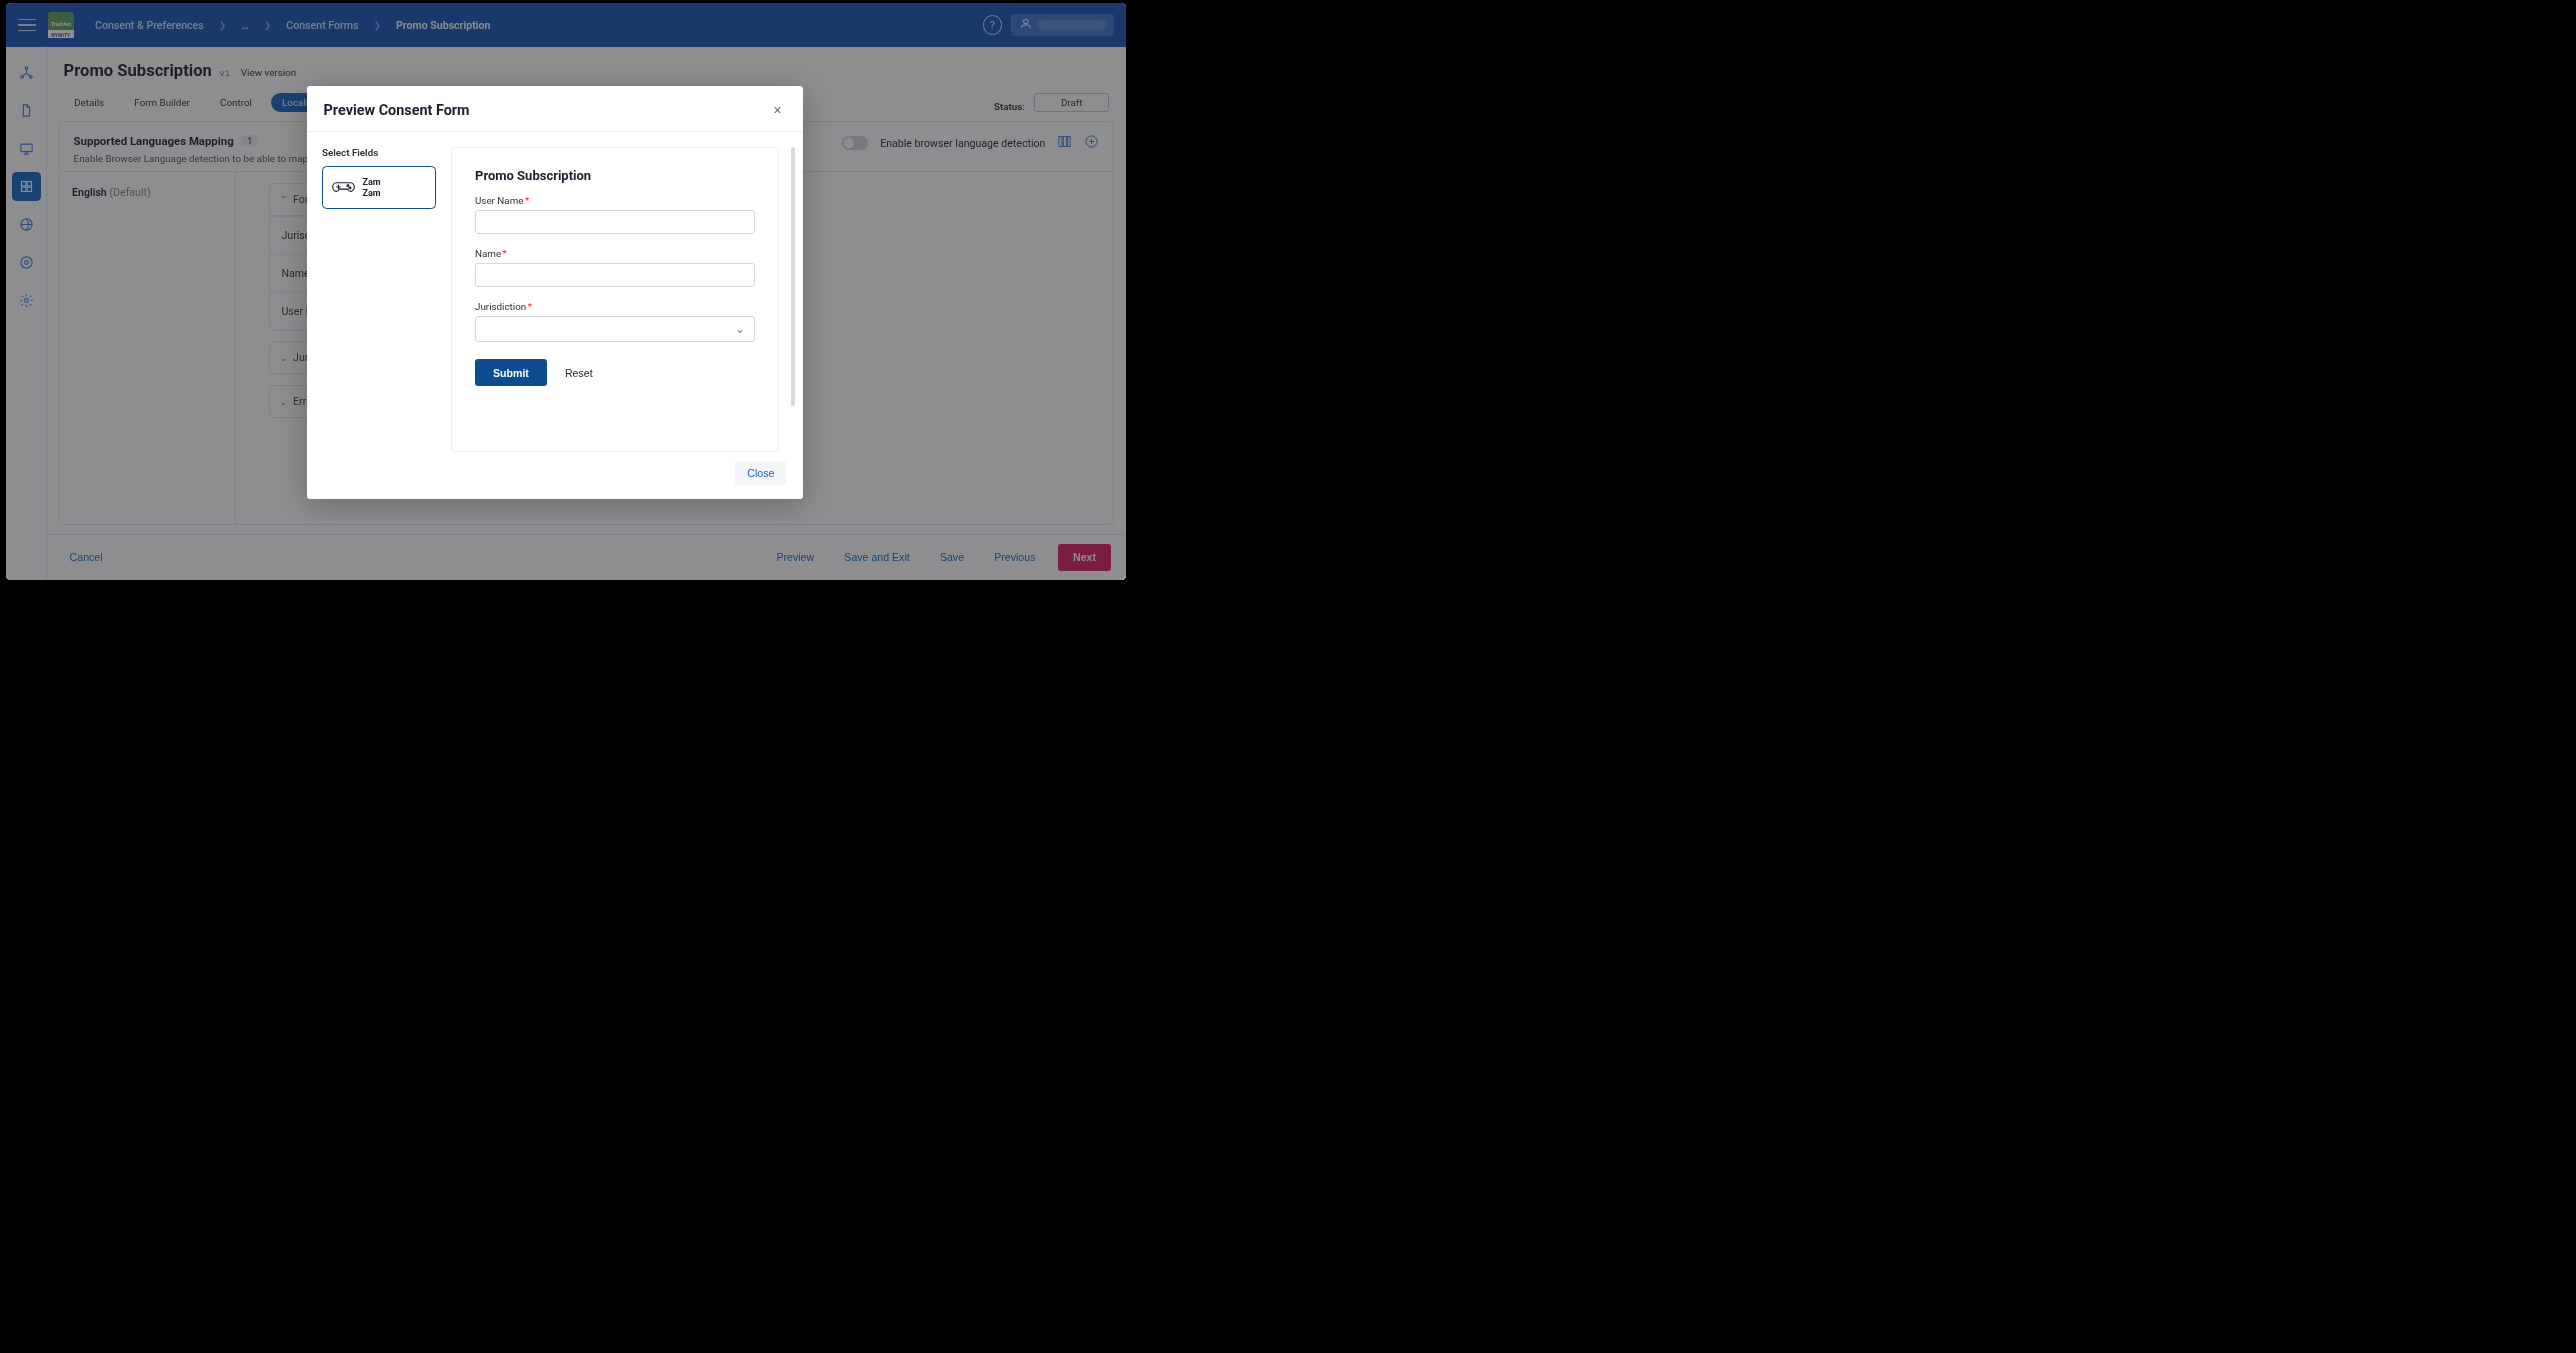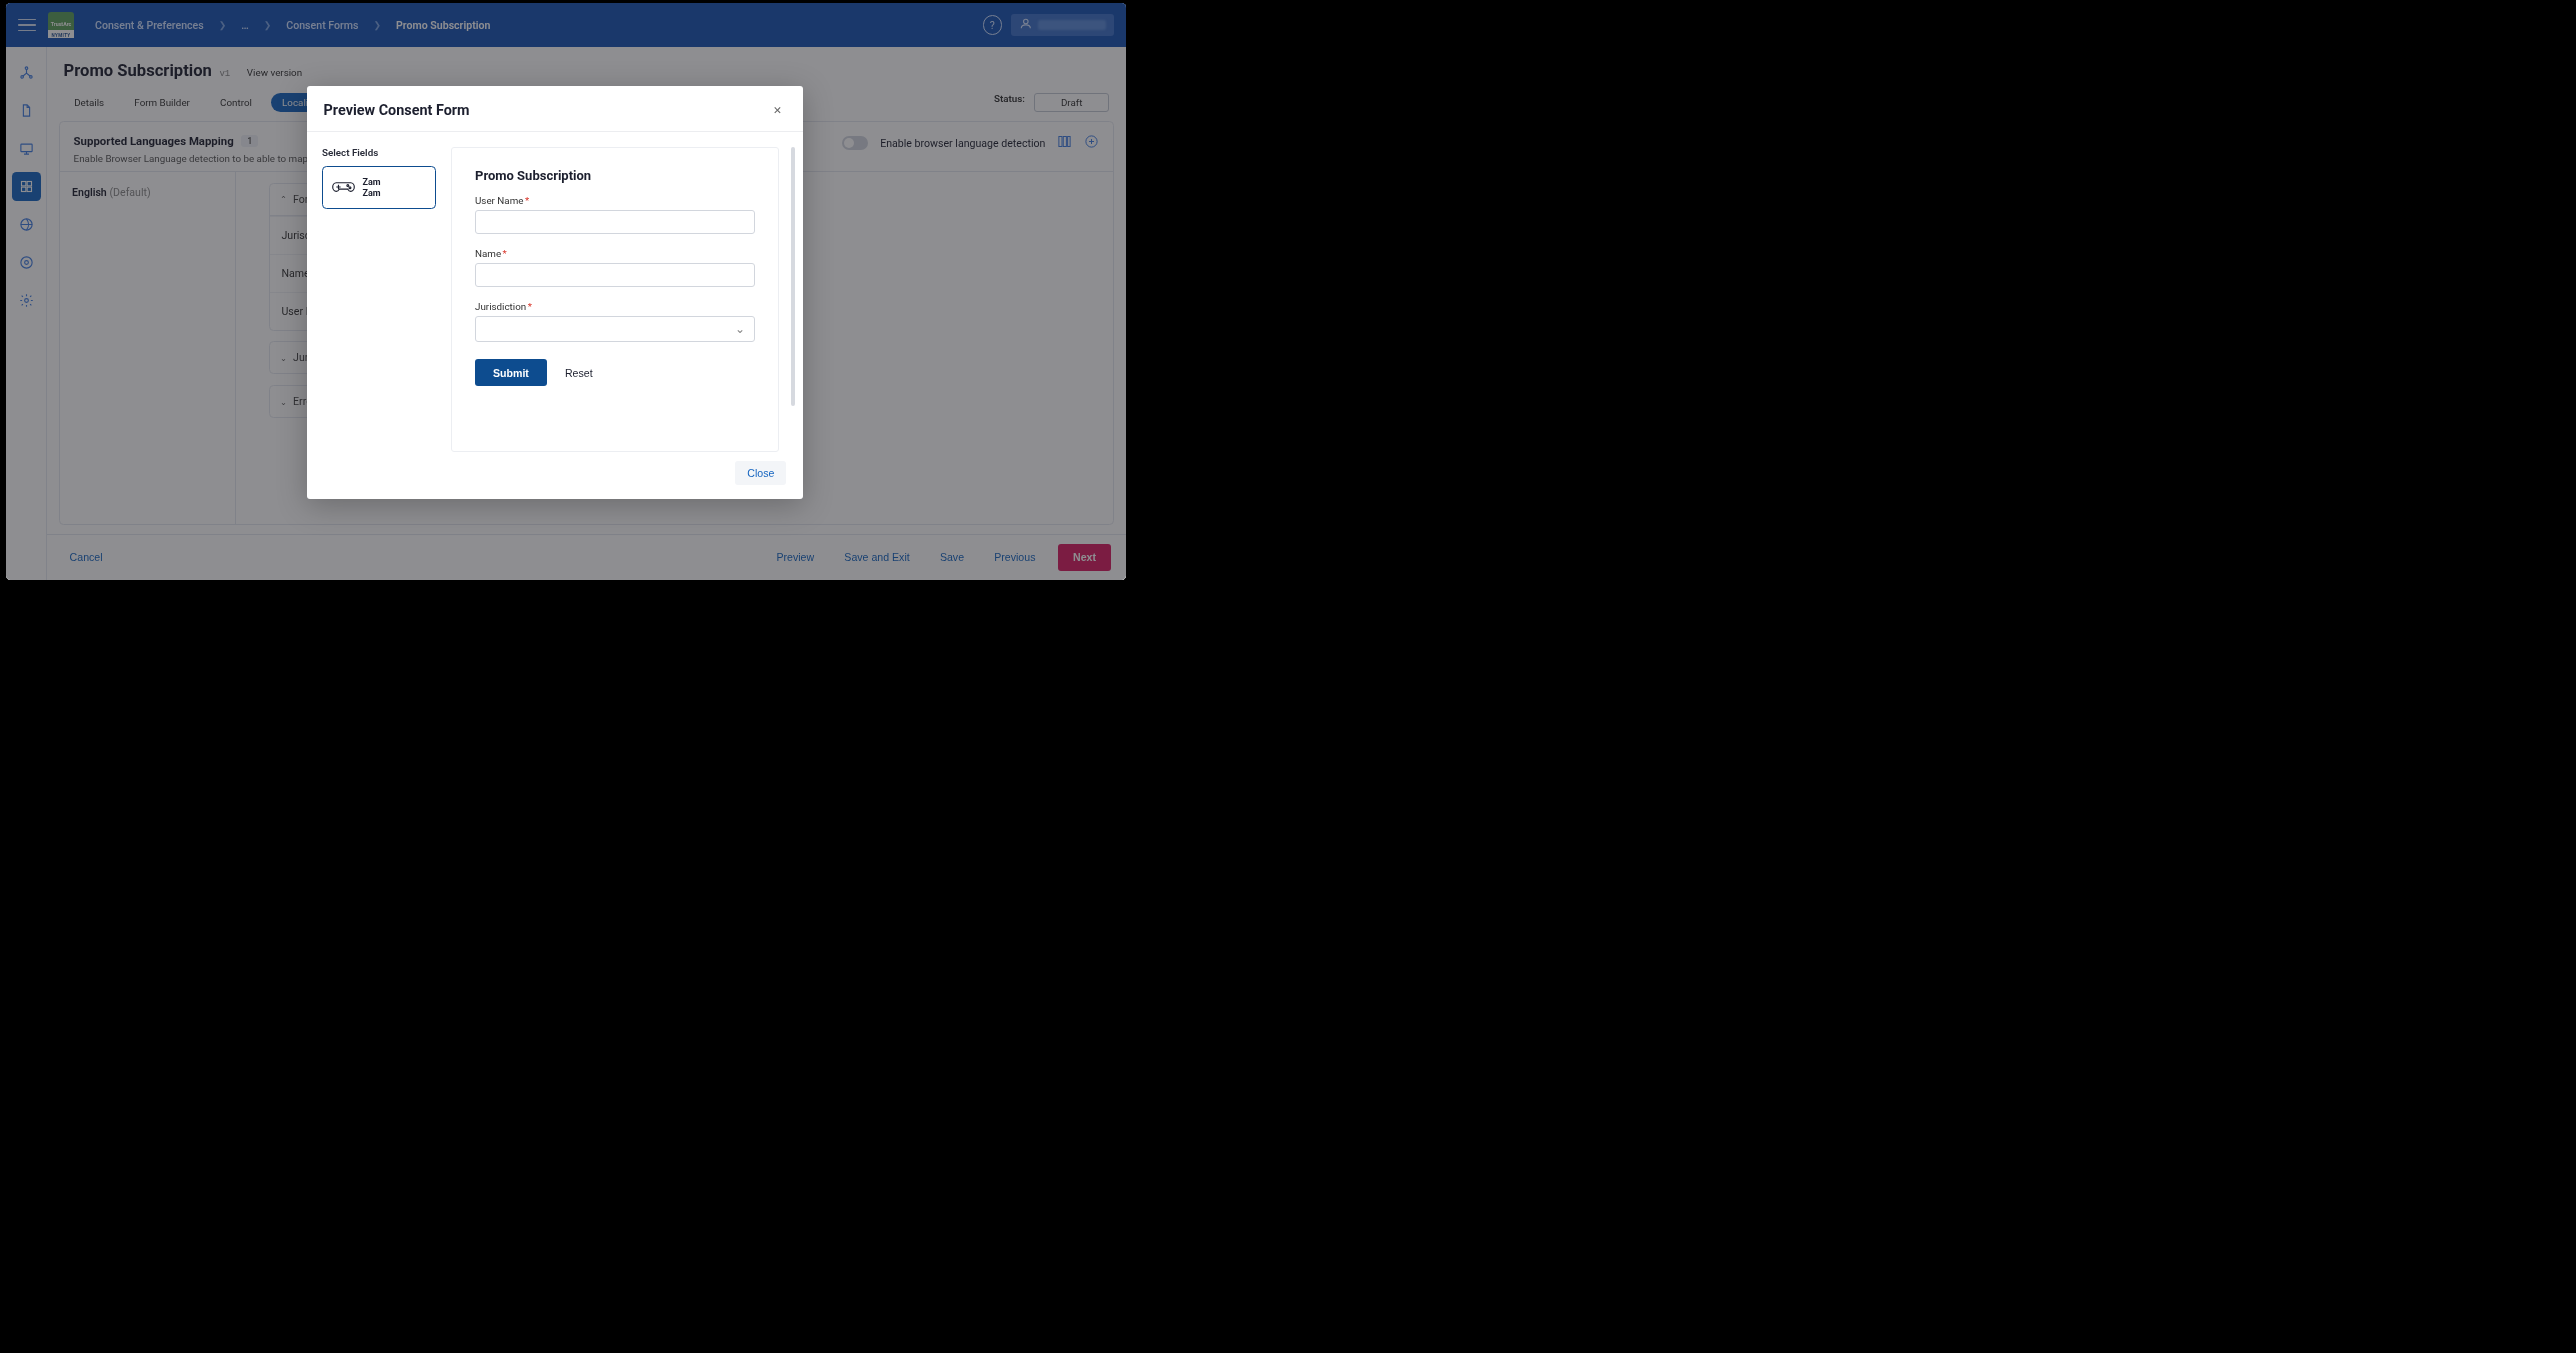--- a/index.html
+++ b/index.html
@@ -108,34 +108,34 @@
     background:#fff;
     display:flex; flex-direction:column;
     overflow:hidden;
   }
   .page-header{
     padding: 13.6px 16.6px 6px;
   }
   .page-title-row{ display:flex; align-items:baseline; gap:7.6px; }
   .page-title{ font-size:16.6px; font-weight:700; color:#1c1f2e;}
   .version-pill{ font-size:9px; color:#888;font-family:Liberation Mono, monospace; }
-  .view-version{ font-size:9.8px; color:#333; margin-left:9px;}
+  .view-version{ font-size:9.8px; color:#333; margin-left:3px;}
   .tabs-row{
     display:flex; align-items:center; gap:9px;
     padding: 7.6px 16.6px 0;
   }
   .tab-pill{
     padding: 3.8px 10.6px;
     font-size: 9.8px;
     color:#333;
     border-radius:10.6px;
     cursor:pointer;
   }
   .tab-pill.active{ background:#1565c0; color:#fff; }
-  .tabs-right{ margin-left:auto; display:flex; align-items:flex-start; gap:9px;}
+  .tabs-right{ margin-left:auto; display:flex; align-items:flex-end; gap:9px;}
   .status-label{ font-size:9.8px; color:#333; font-weight:600;}
   .status-pill{
     border:0.8px solid #c3c9d3; border-radius:3px;
     padding:3px 26px; font-size:9.8px; color:#333;
   }
   .content-area{
     margin: 9px 12px;
     flex:1;
     border:0.8px solid #e3e7ee;
     border-radius:4.5px;

